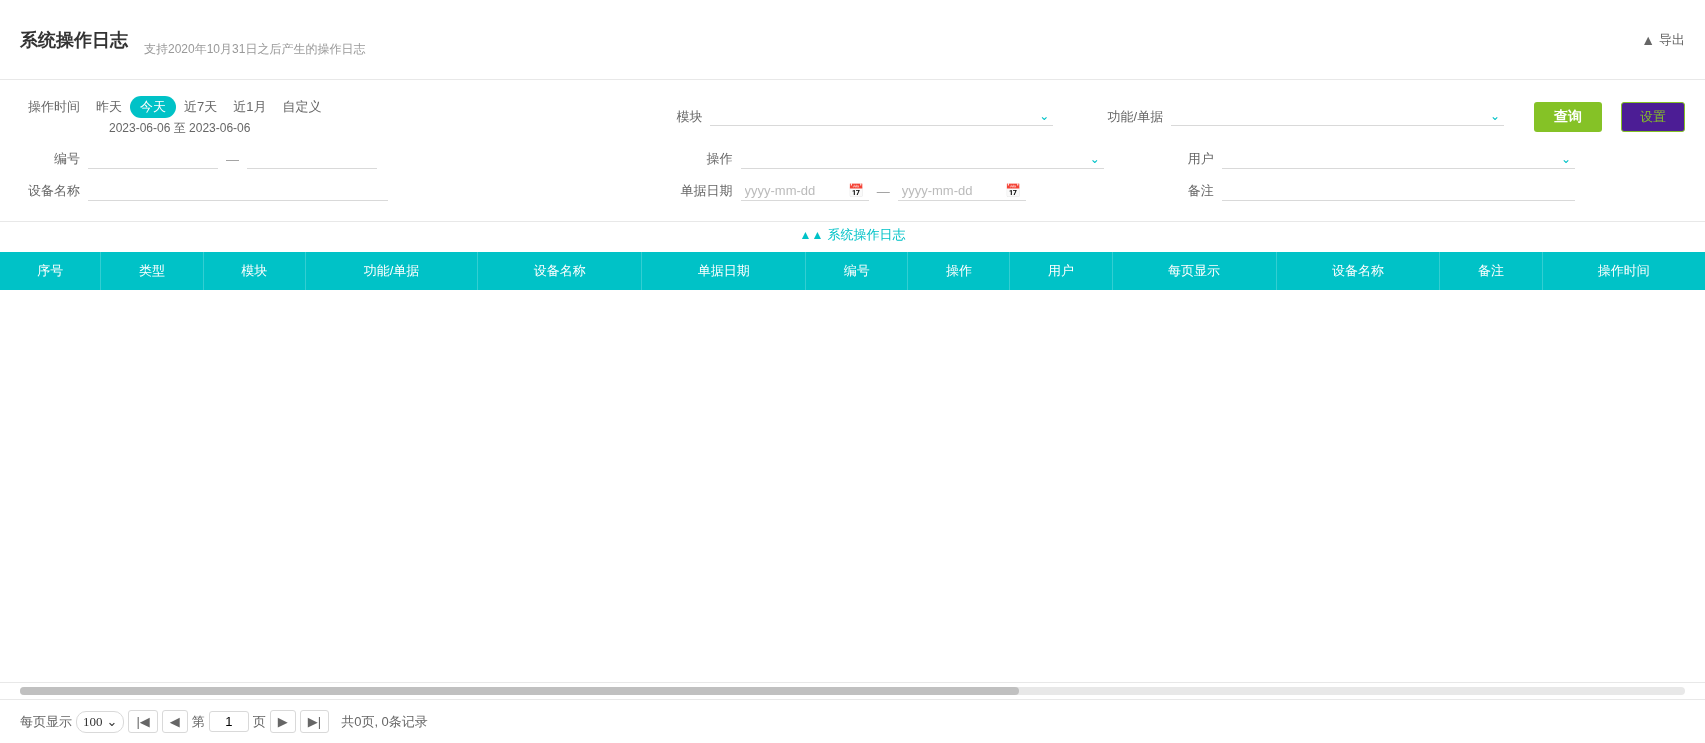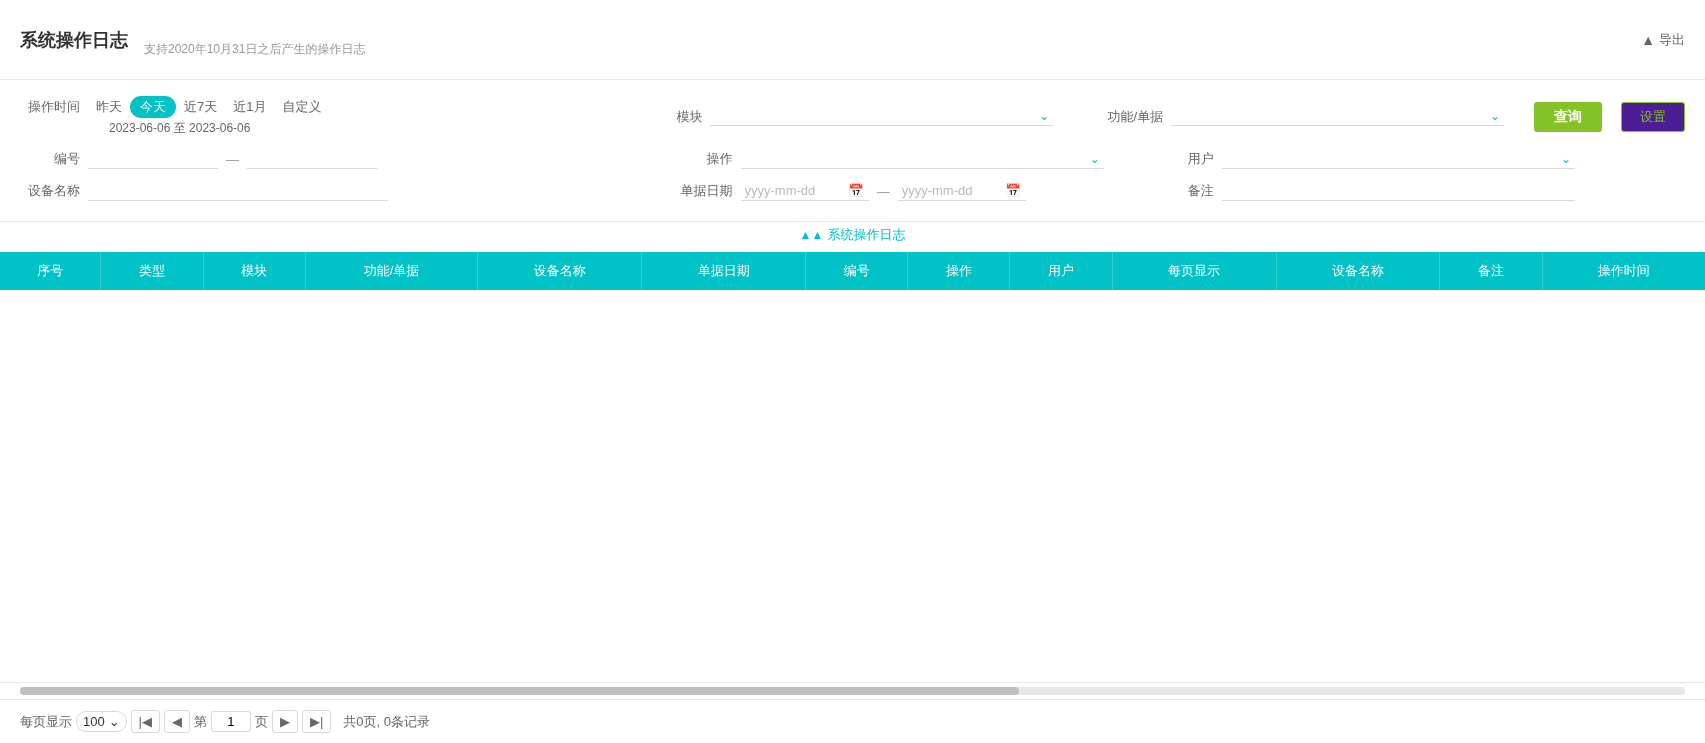--- a/index.html
+++ b/index.html
@@ -65,21 +65,21 @@
     tbody td { padding: 8px; text-align: center; font-size: 13px; border-bottom: 1px solid #f0f0f0; }
 
     
     .scrollbar-area { background: #fff; padding: 4px 0; border-top: 1px solid #e8e8e8; }
     .scrollbar-track { height: 8px; background: #e8e8e8; border-radius: 4px; margin: 0 20px; }
     .scrollbar-thumb { height: 8px; background: #c0c0c0; border-radius: 4px; width: 60%; }
 
     
     .pagination { background: #fff; padding: 10px 20px; display: flex; align-items: center; justify-content: flex-start; gap: 4px; border-top: 1px solid #e8e8e8; }
     .page-size-label { font-size: 13px; color: #666; }
-    .page-size-select { border: 1px solid #d9d9d9; border-radius: 10px; padding: 2px 6px; font-size: 13px; display: flex; align-items: center; gap: 4px; cursor: pointer; }
+    .page-size-select { border: 1px solid #d9d9d9; border-radius: 10px; padding: 2px 6px; font-size: 13px; display: flex; align-items: center; gap: 4px; cursor: pointer; font-family: Liberation Serif, serif; }
     .page-nav-btn { border: 1px solid #d9d9d9; background: #fff; padding: 3px 7px; cursor: pointer; border-radius: 3px; color: #666; font-size: 13px; }
     .page-nav-btn:disabled { color: #ccc; cursor: not-allowed; }
     .page-info { font-size: 13px; color: #666; display: flex; align-items: center; gap: 4px; }
     .page-input { border: 1px solid #d9d9d9; border-radius: 3px; width: 40px; text-align: center; padding: 2px 4px; font-size: 13px; }
     .total-text { font-size: 13px; color: #666; margin-left: 8px; }
 
     .filter-wrapper { background: #fff; }
   </style>
 </head>
 <body>

